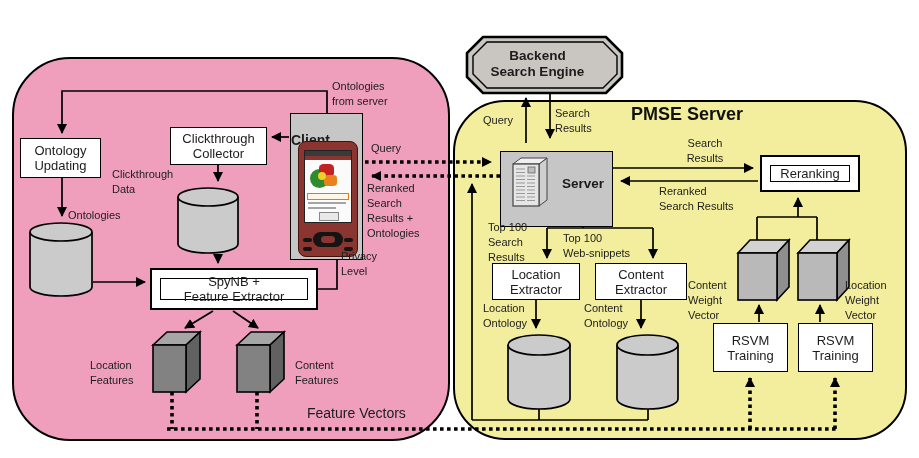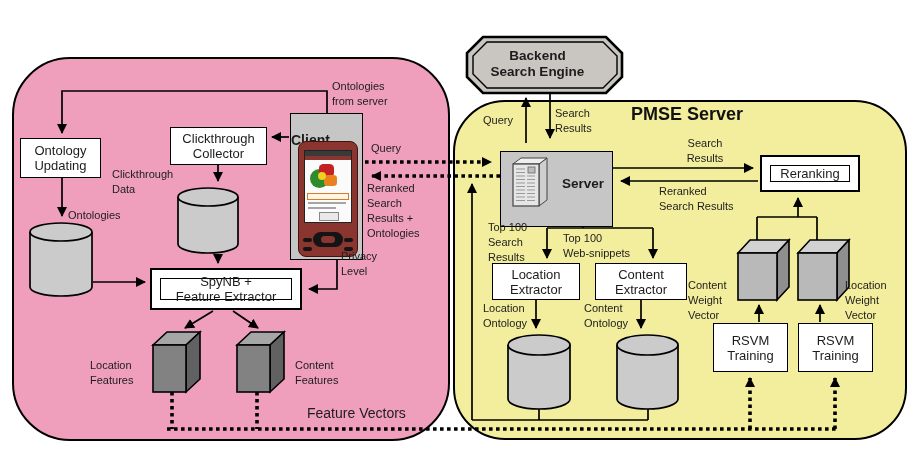--- a/index.html
+++ b/index.html
@@ -178,21 +178,21 @@
       <div class="dpad">
           <div class="ctr"></div>
         </div>
       <div class="key" style="left:4px;bottom:14px;"></div>
       <div class="key" style="right:4px;bottom:14px;"></div>
       <div class="key" style="left:4px;bottom:5px;"></div>
       <div class="key" style="right:4px;bottom:5px;"></div>
     </div>
   </div>
 
-  <div class="dbox" style="left:150px;top:268px;width:152px;height:42px;">
+  <div class="dbox" style="left:150px;top:268px;width:168px;height:42px;">
     <div class="inner">SpyNB +
 Feature Extractor</div>
   </div>
 
   <div class="graybox" style="left:500px;top:143px;width:113px;height:76px;margin-top:8px;">
     <svg width="48" height="52" viewBox="0 0 48 52" style="position:absolute;left:8px;top:4px;">
       <polygon points="30,8 38,2 38,44 30,50" fill="#cfcfcf" stroke="#444" stroke-width="1"></polygon>
       <polygon points="4,8 12,2 38,2 30,8" fill="#f0f0f0" stroke="#444" stroke-width="1"></polygon>
       <rect x="4" y="8" width="26" height="42" fill="#e6e6e6" stroke="#444" stroke-width="1.2"></rect>
       <path d="M7,13 h9 M7,16.5 h9 M7,20 h9 M7,23.5 h9 M7,27 h9 M7,30.5 h9 M7,34 h9 M7,37.5 h9 M7,41 h9 M7,44.5 h9

